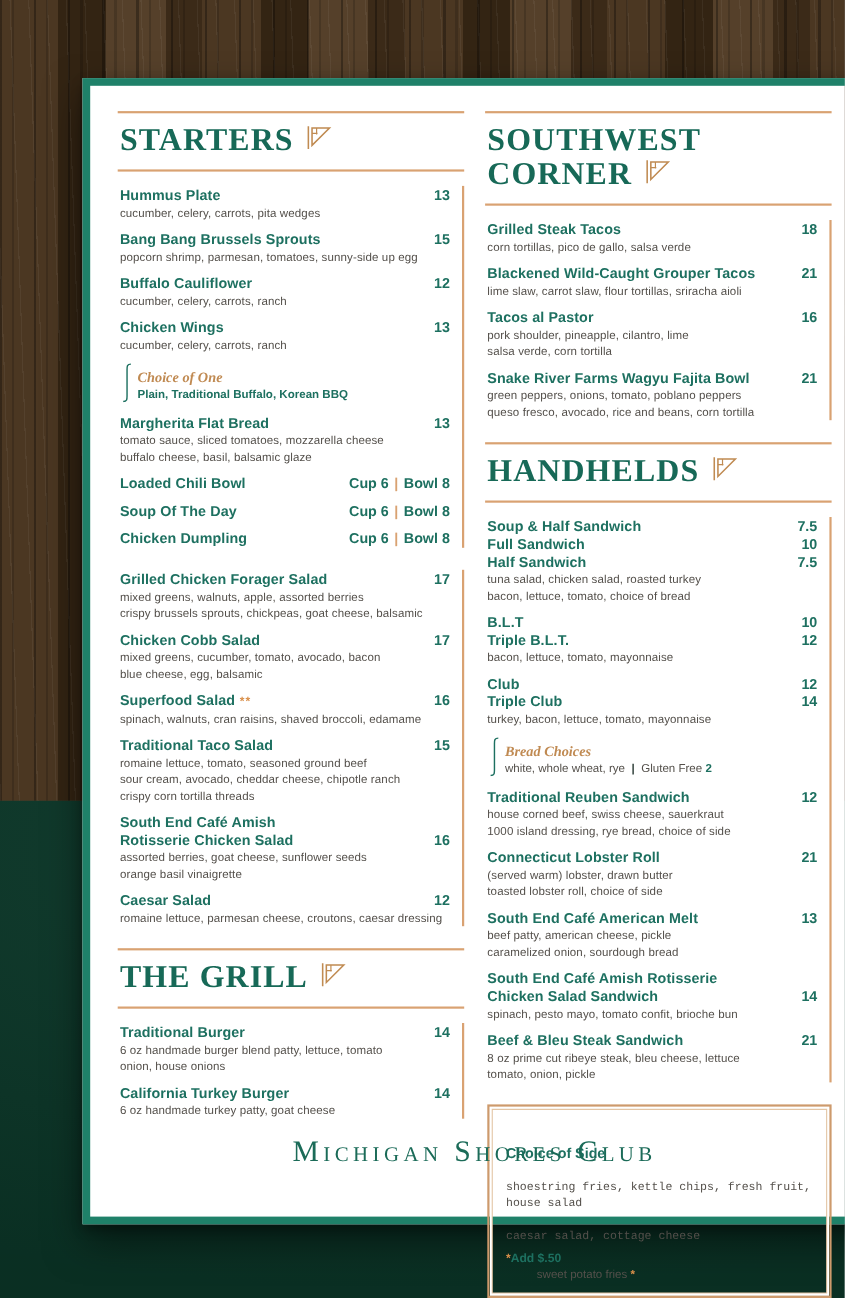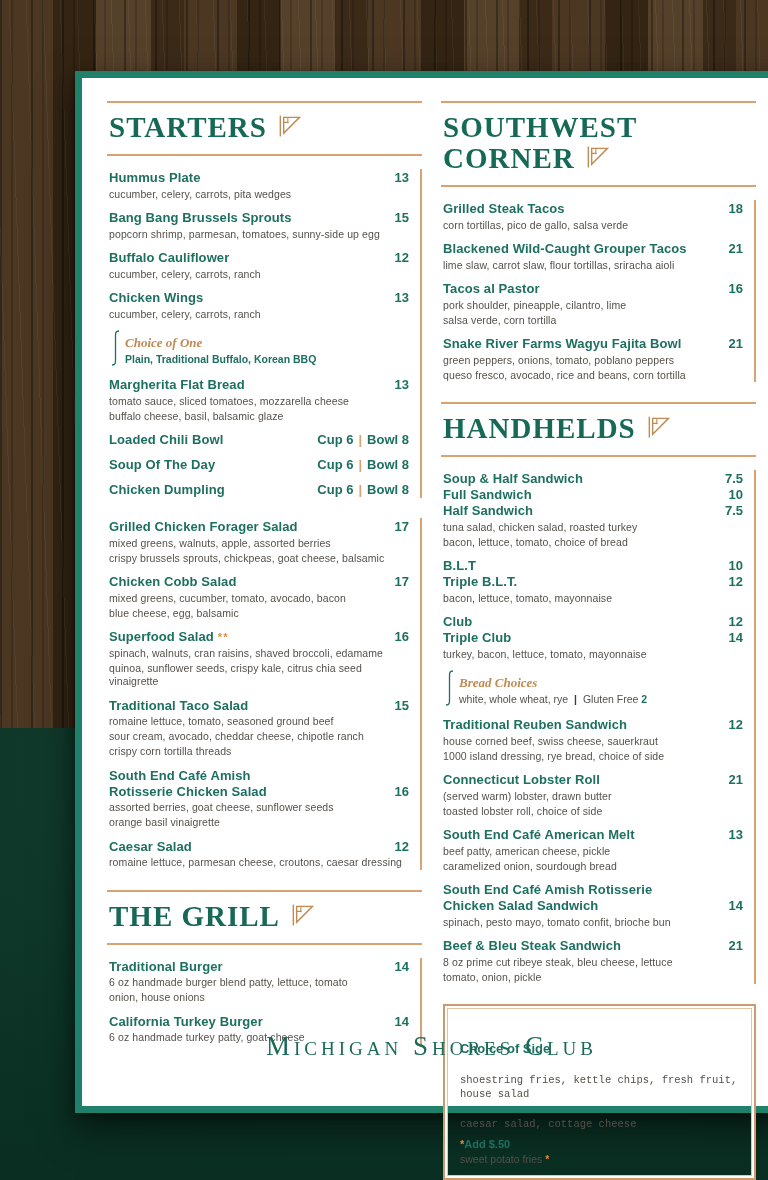--- a/index.html
+++ b/index.html
@@ -70,21 +70,21 @@
   .np-pipe{font-weight:700;color:#32423c;margin:0 3px;}
   
   .side-box{
     border:2px solid #cd9a6c;box-shadow:inset 0 0 0 2px #fff, inset 0 0 0 3px #e3c5a4;
     padding:13px 15px 12px 15px;margin:14px 0 0 2px;
   }
   .side-box-title{font-size:13px;line-height:16px;font-weight:700;color:#1d7060;margin-top:22px;}
   .side-box-desc{font-size:10.5px;line-height:14px;color:#54504b;margin-top:16px;font-family:Liberation Mono, monospace;}
   .side-box-add{font-size:11px;line-height:14px;font-weight:700;color:#1d7060;margin-top:6px;}
   .star{color:#d98f4a;font-weight:700;}
-  .side-box-note{font-size:10.5px;line-height:14px;color:#54504b;margin-top:1px;}
+  .side-box-note{font-size:10.5px;line-height:14px;color:#54504b;margin-top:1px;margin-left:28px;}
   
   .menu-footer{
     position:absolute;left:0;right:0;bottom:44px;text-align:center;
   }
   .brand{
     font-family:"Liberation Serif",serif;font-variant-caps:small-caps;
     font-size:27px;letter-spacing:4px;color:#1b6b58;font-weight:500;
   }
 </style>
 </head>
@@ -186,21 +186,20 @@
             </div>
             <div class="item-desc">mixed greens, cucumber, tomato, avocado, bacon</div>
             <div class="item-desc">blue cheese, egg, balsamic</div>
           </div>
           <div class="menu-item">
             <div class="item-row">
               <span class="item-name">Superfood Salad<span class="item-suffix"> **</span></span>
               <span class="item-price"><span class="price-val">16</span></span>
             </div>
             <div class="item-desc">spinach, walnuts, cran raisins, shaved broccoli, edamame</div>
-            <div class="item-desc">quinoa, sunflower seeds, crispy kale, citrus chia seed vinaigrette</div>
           </div>
           <div class="menu-item">
             <div class="item-row">
               <span class="item-name">Traditional Taco Salad</span>
               <span class="item-price"><span class="price-val">15</span></span>
             </div>
             <div class="item-desc">romaine lettuce, tomato, seasoned ground beef</div>
             <div class="item-desc">sour cream, avocado, cheddar cheese, chipotle ranch</div>
             <div class="item-desc">crispy corn tortilla threads</div>
           </div>

